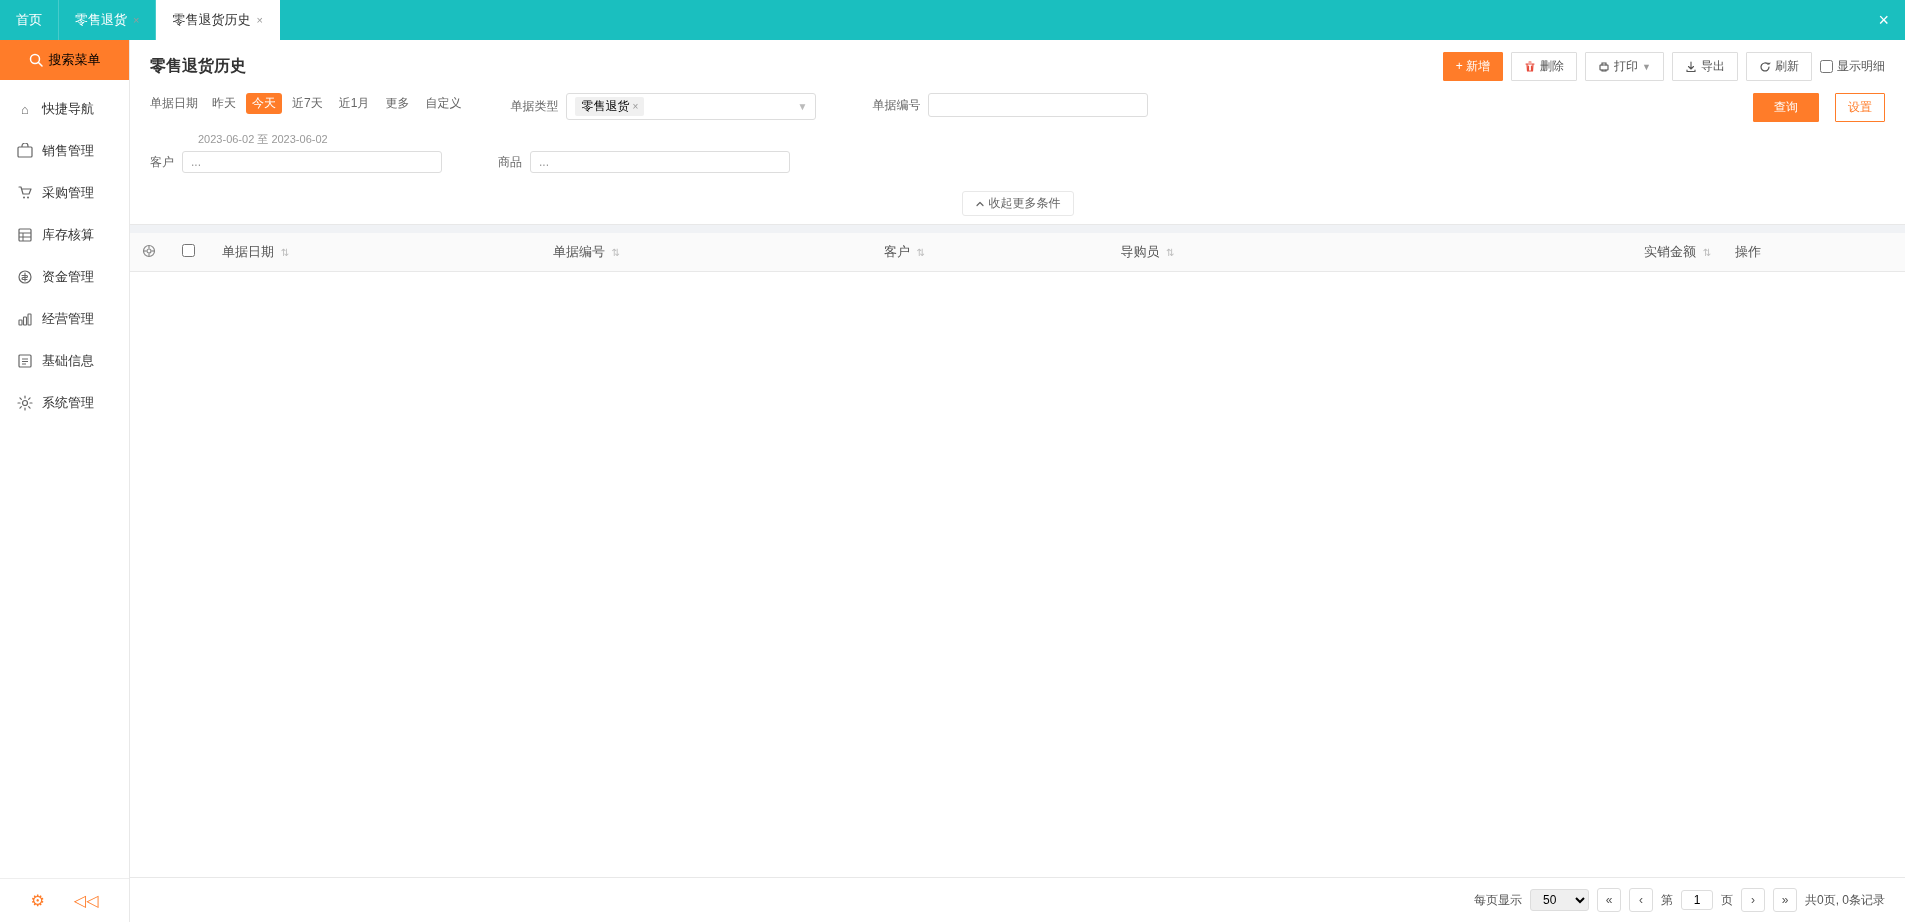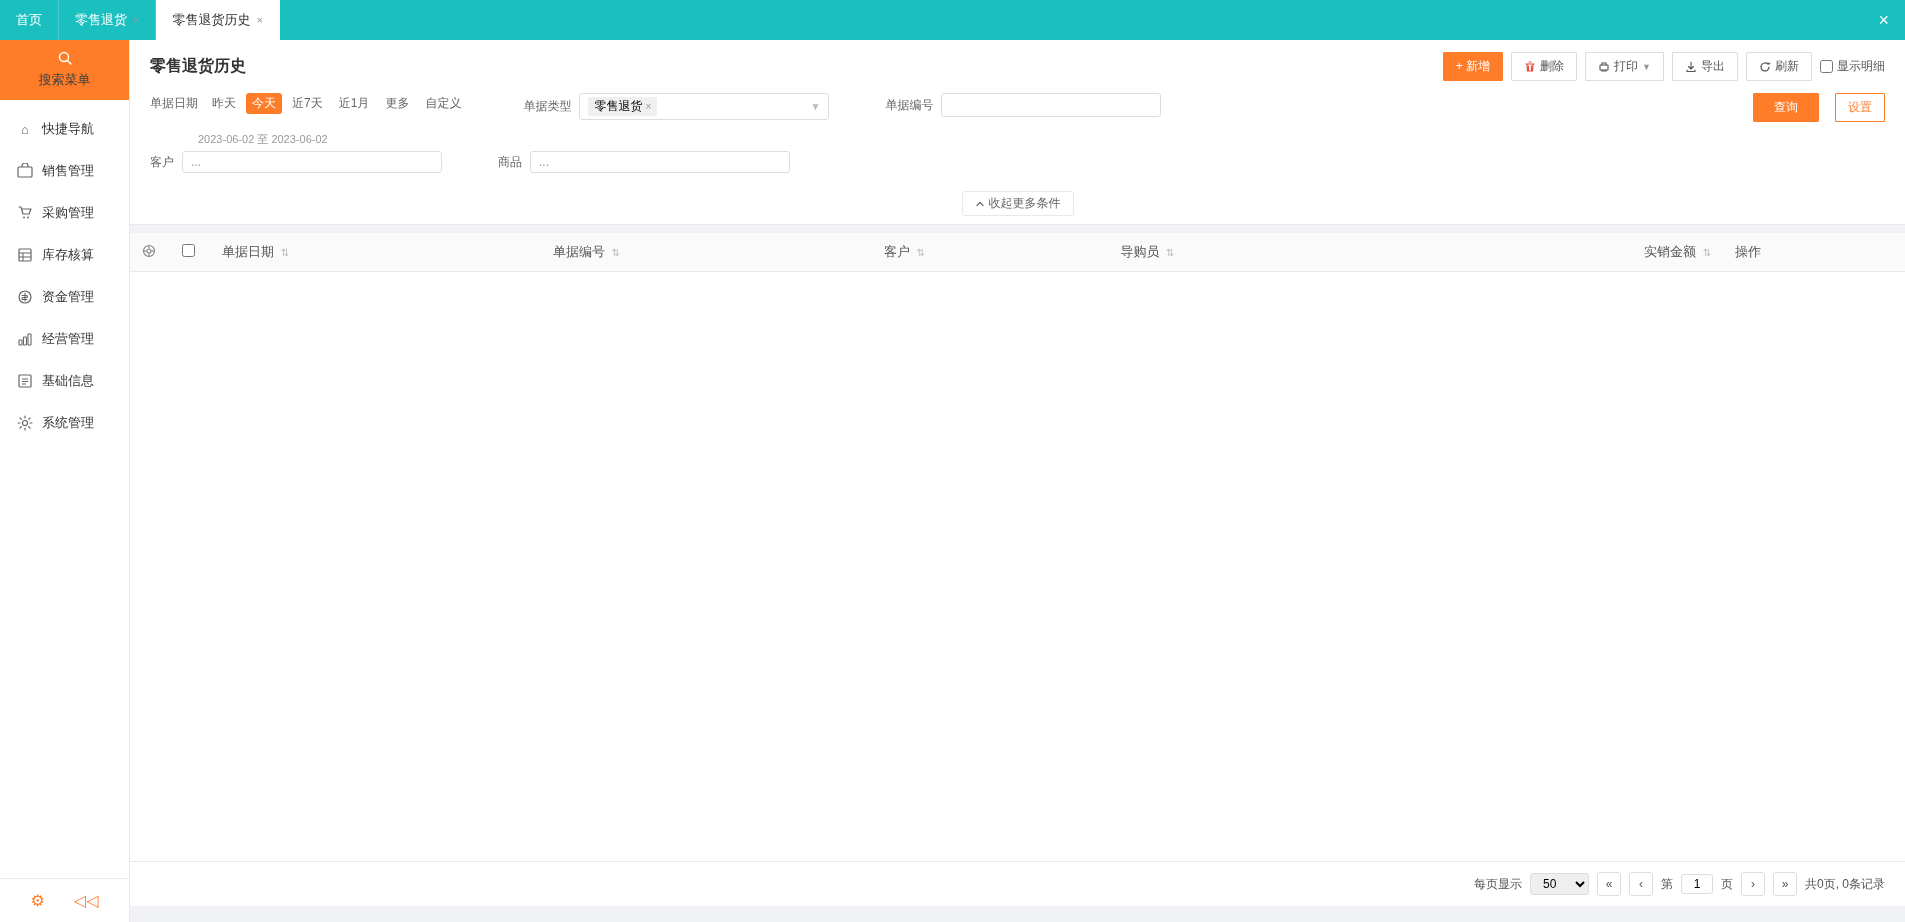--- a/index.html
+++ b/index.html
@@ -58,30 +58,29 @@
     
     .sidebar {
       width: 130px;
       background: #fff;
       border-right: 1px solid #e8e8e8;
       display: flex;
       flex-direction: column;
       flex-shrink: 0;
     }
     .search-menu {
-      height: 60px;
+      height: 40px;
       background: #ff7c29;
       display: flex;
       align-items: center;
       justify-content: center;
       gap: 6px;
-      color: #404040;
+      color: #000000;
       font-size: 13px;
       cursor: pointer;
-      flex-direction: column;
     }
     .sidebar-nav {
       flex: 1;
       overflow-y: auto;
       padding: 8px 0;
     }
     .sidebar-item {
       display: flex;
       align-items: center;
       gap: 8px;
@@ -272,21 +271,21 @@
     }
     .ellipsis {
       color: #999;
       font-size: 12px;
     }
 
     
     .table-container {
       flex: 1;
       background: #fff;
-      margin: 8px 0 16px 0;
+      margin: 8px 0 0 0;
       overflow: auto;
       display: flex;
       flex-direction: column;
     }
     .table-wrap {
       flex: 1;
       overflow: auto;
     }
     table {
       width: 100%;
@@ -535,21 +534,21 @@
             <div class="date-filter">
               <span class="date-btn">昨天</span>
               <span class="date-btn active">今天</span>
               <span class="date-btn">近7天</span>
               <span class="date-btn">近1月</span>
               <span class="date-btn">更多</span>
               <span class="date-btn">自定义</span>
             </div>
           </div>
 
-          <div class="filter-item" style="margin-left:40px;">
+          <div class="filter-item" style="margin-left:27px;">
             <span class="filter-label">单据类型</span>
             <div class="filter-select" style="min-width:250px;">
               <span class="filter-tag">
                 <span>零售退货</span>
                 <span class="tag-close">×</span>
               </span>
               <span style="flex:1;"></span>
               <span style="color:#bbb;font-size:10px;">▼</span>
             </div>
           </div>

